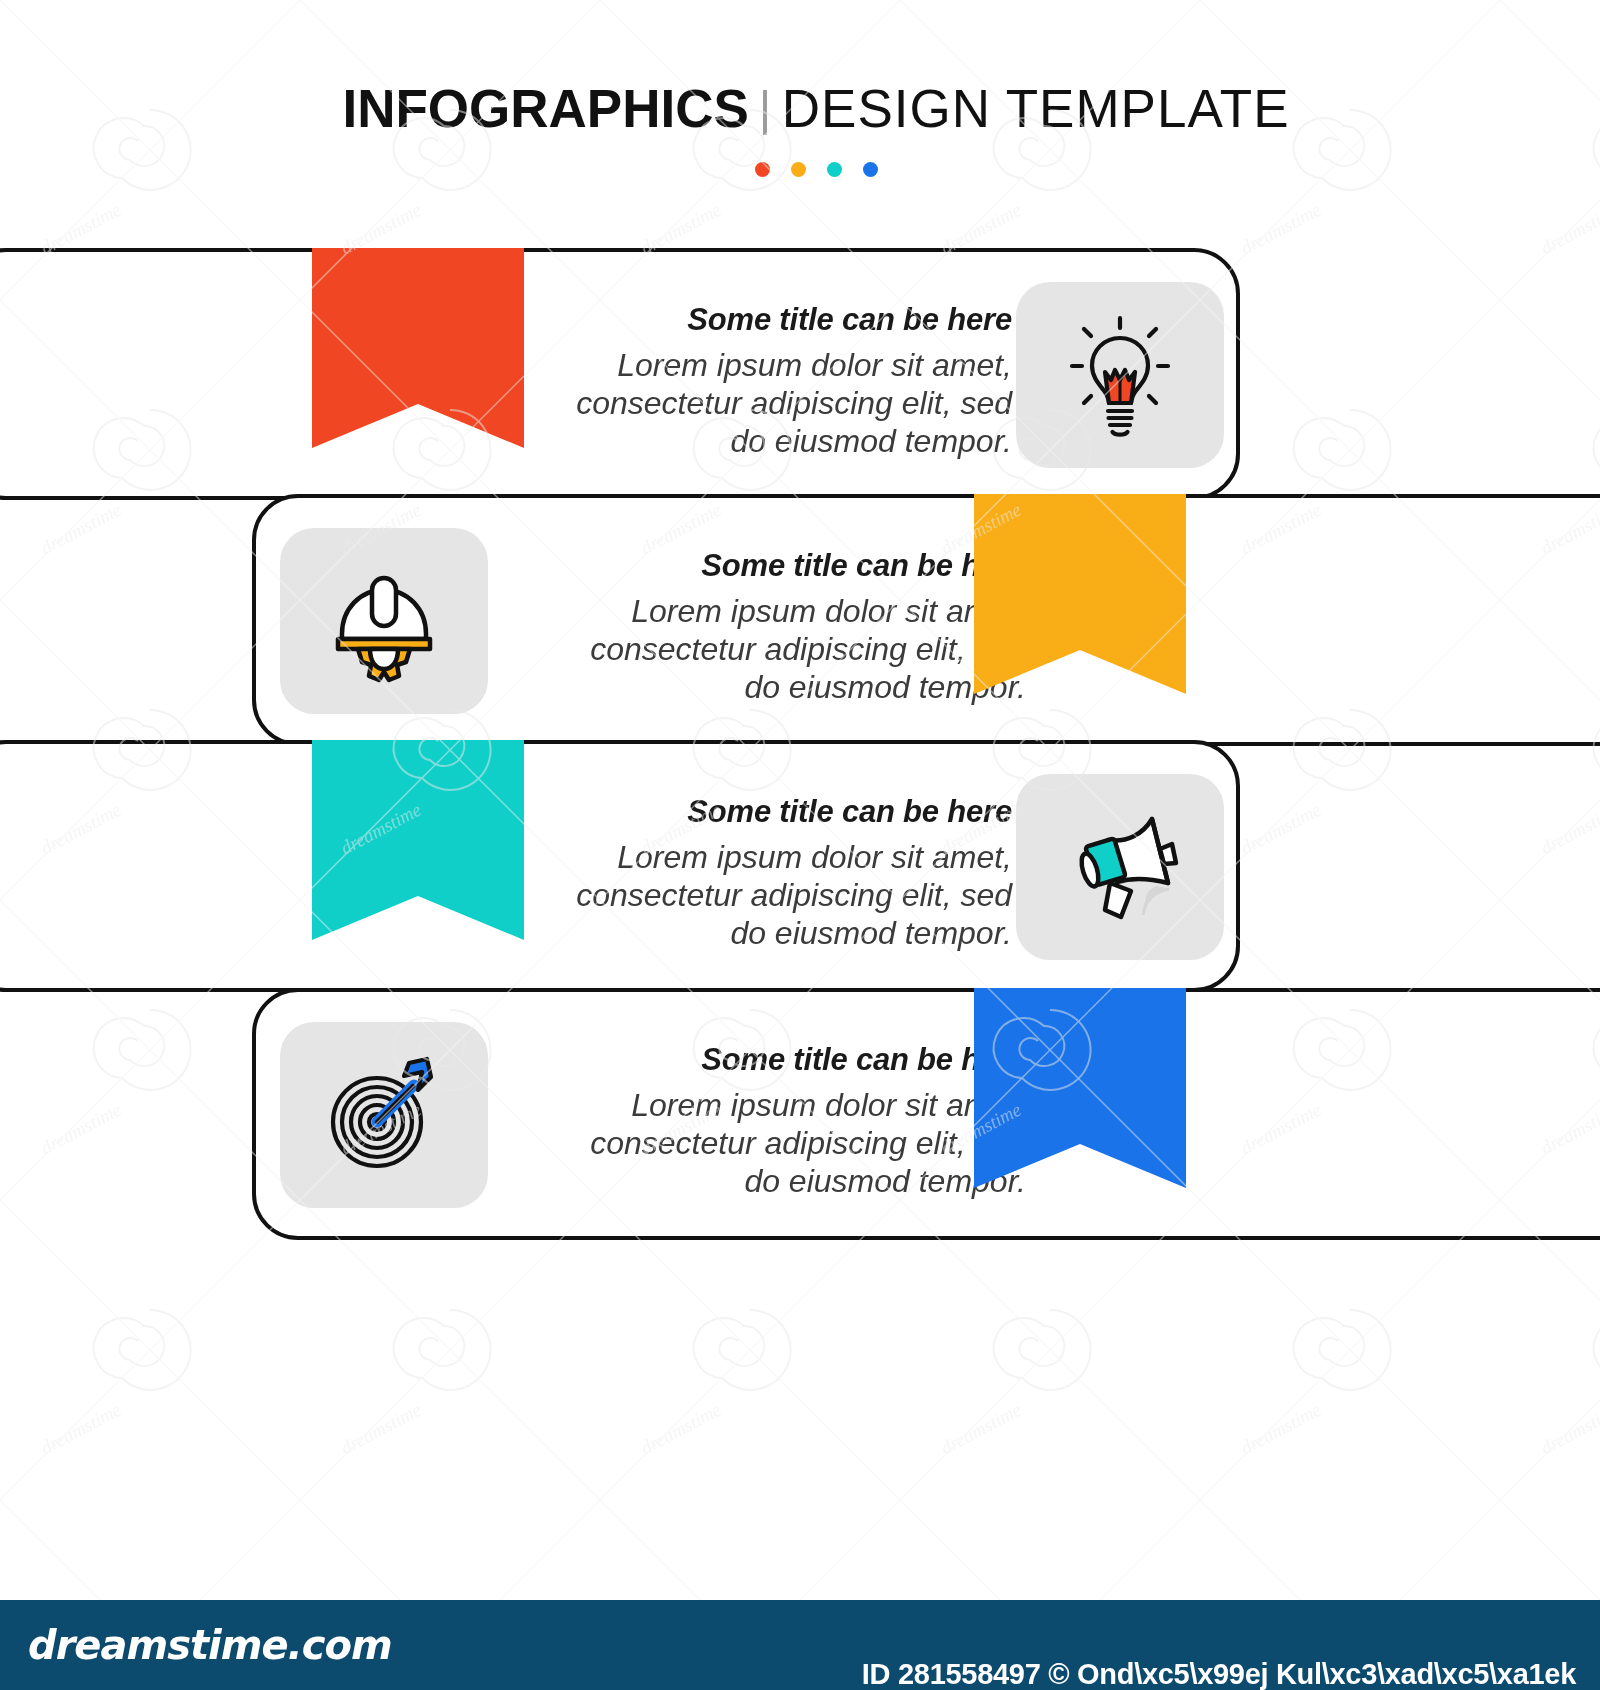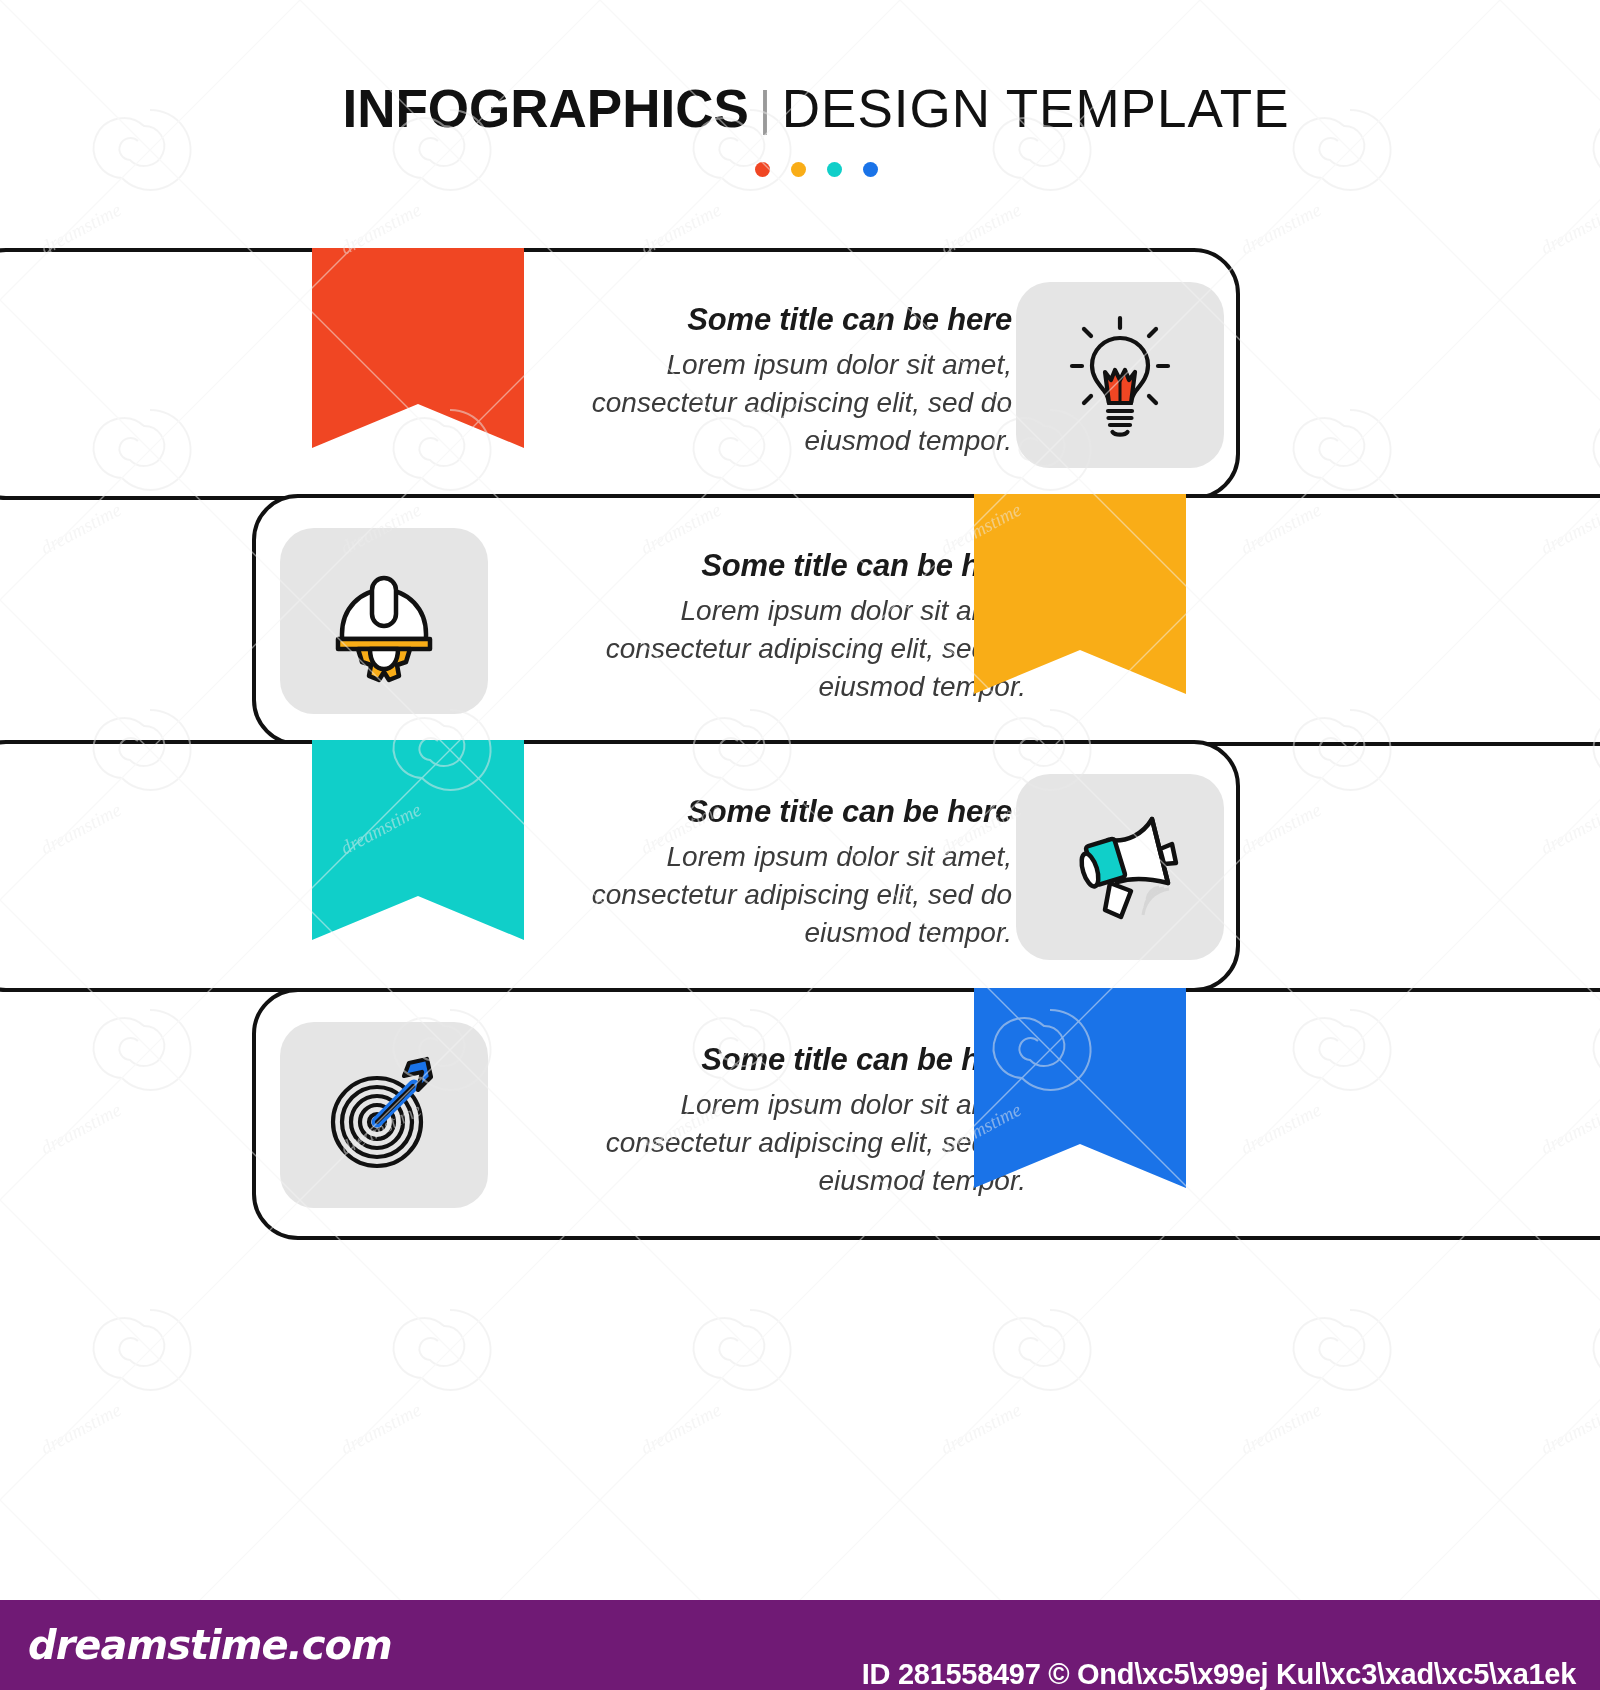--- a/index.html
+++ b/index.html
@@ -131,21 +131,21 @@
   }
   .ttl {
     font-size: 31px;
     font-weight: bold;
     color: #1a1a1a;
     letter-spacing: -.2px;
     margin: 0 0 8px 0;
     white-space: nowrap;
   }
   .desc {
-    font-size: 28px;
+    font-size: 32px;
     line-height: 38px;
     color: #3b3b3b;
     font-weight: 400;
     margin: 0;
   }
   .ta-right { text-align: right; font-style: italic; }
 
   
   #footer {
     position: absolute;
@@ -310,16 +310,16 @@
       <g fill="none" stroke="#e9e9e9" stroke-width="2">
         <path d="M150 110 a40 40 0 1 1 -28 68 a30 30 0 1 1 22 -52 a20 20 0 1 1 -14 34 a11 11 0 1 1 8 -19"></path>
       </g>
       <text x="45" y="255" fill="#ececec" font-size="19" font-family="Liberation Serif, serif" font-style="italic" transform="rotate(-28 45 255)">dreamstime</text>
       <path d="M0 0 L300 300 M300 0 L0 300" stroke="#f3f3f3" stroke-width="1.4" fill="none"></path>
     </pattern>
   </defs>
   <rect x="0" y="0" width="1600" height="1690" fill="url(#wm)"></rect>
 </svg>
 
-<div id="footer" style="background: #701a75;">
+<div id="footer" style="background: #0c4a6e;">
   <div id="footer-logo">dreamstime.com</div>
   <div id="footer-id">ID 281558497 © Ond\xc5\x99ej Kul\xc3\xad\xc5\xa1ek</div>
 </div>
 
 </body></html>

